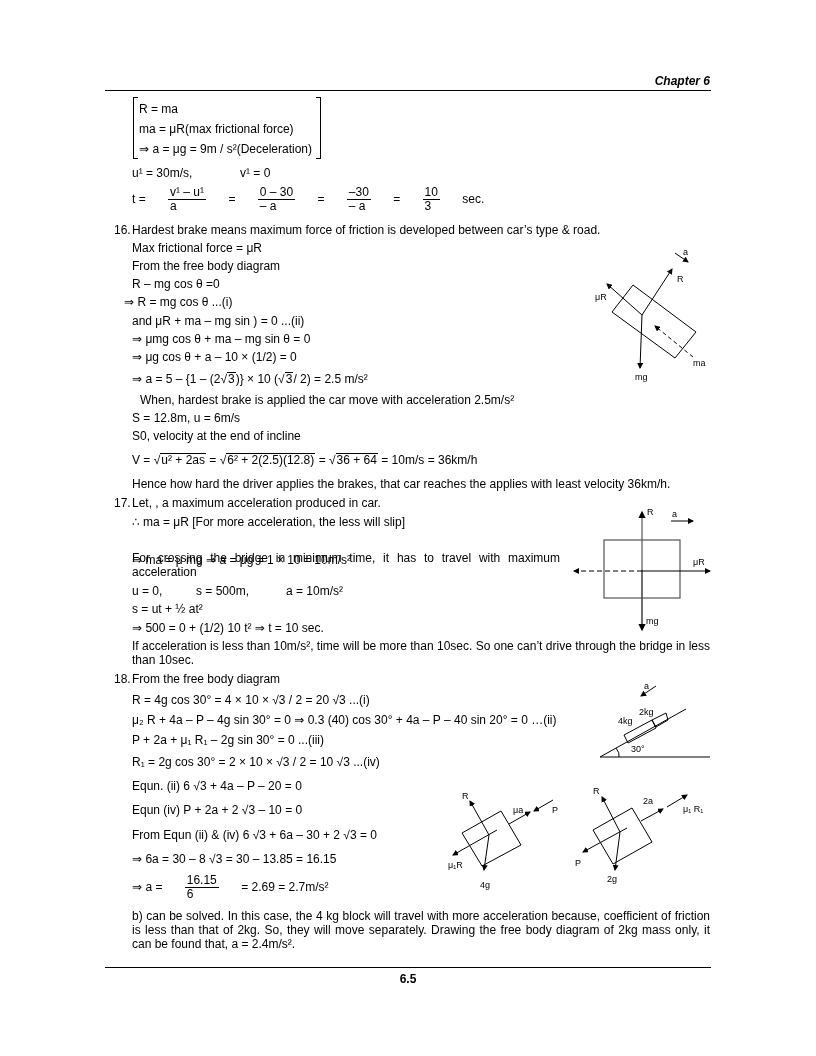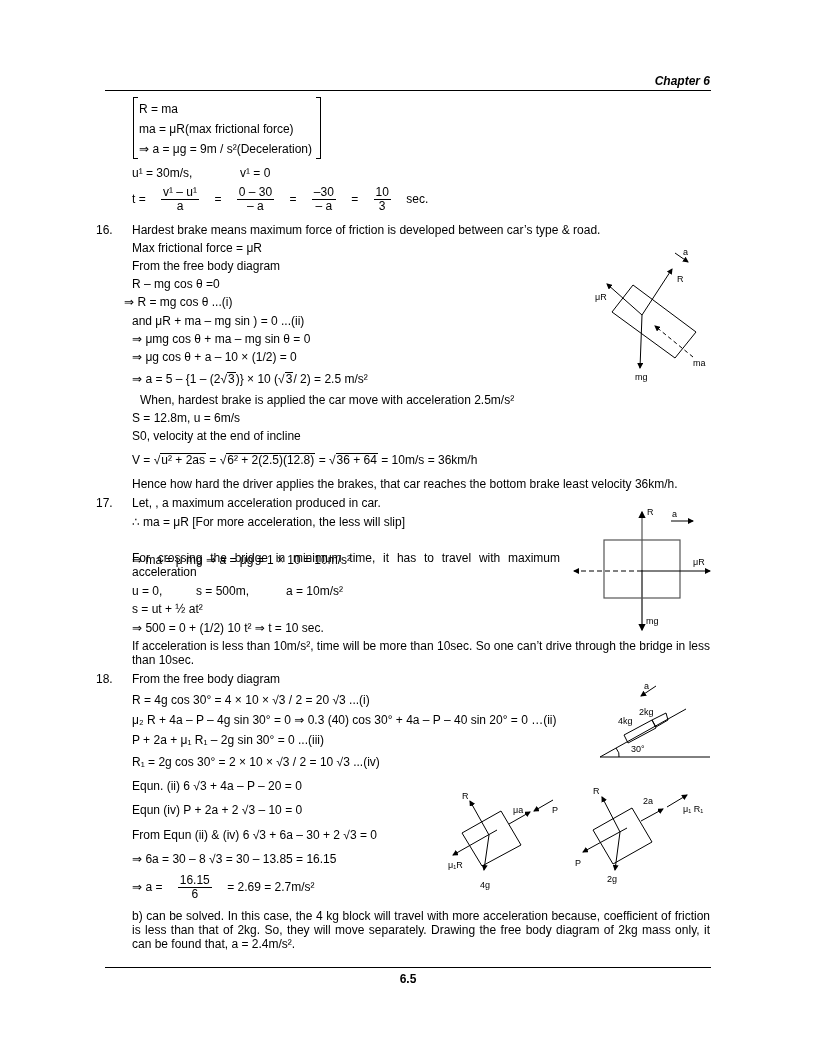--- a/index.html
+++ b/index.html
@@ -2,23 +2,23 @@
 <html><head>
 <meta charset="utf-8">
 <style>
   html, body { margin: 0; padding: 0; background: #ffffff; }
   body { width: 816px; height: 1056px; position: relative; overflow: hidden;
          font-family: "Liberation Sans", sans-serif; color: #000; font-size: 12px; }
   .abs { position: absolute; white-space: nowrap; line-height: 14px; }
   .hdr { position: absolute; left: 640px; top: 74px; width: 70px; text-align: right;
          font-weight: bold; font-style: italic; font-size: 12px; }
   .rule { position: absolute; left: 105px; width: 606px; height: 1px; background: #000; }
-  .num { position: absolute; left: 96px; }
+  .num { position: absolute; left: 114px; }
   .sq { display:inline-block; border-top:1px solid #000; padding:0 1px; line-height:13px; }
-  .frac { display:inline-block; vertical-align:middle; text-align:center; margin:0 12px; }
+  .frac { display:inline-block; vertical-align:middle; margin:0 19px; }
   .frac span { display:block; line-height:13px; padding:0 2px; }
   .frac .n { border-bottom: 1px solid #000; }
   .just { white-space: normal; text-align: justify; width: 578px; }
   .brk { position:absolute; border:1px solid #000; }
   .footer { position:absolute; left:105px; width:606px; top:972px; text-align:center;
             font-weight:bold; font-size:12px; }
   svg text { font-family: "Liberation Sans", sans-serif; font-size: 9px; }
 </style>
 </head>
 <body>
@@ -59,21 +59,21 @@
 <div class="abs" style="left:140px;top:393px">When, hardest brake is applied the car move with acceleration 2.5m/s²</div>
 <div class="abs" style="left:132px;top:411px">S = 12.8m, u = 6m/s</div>
 <div class="abs" style="left:132px;top:429px">S0, velocity at the end of incline</div>
 <div class="abs" style="left:132px;top:453px">
   <span>V =</span>
   √<span class="sq">u² + 2as</span> =
   √<span class="sq">6² + 2(2.5)(12.8)</span> =
   √<span class="sq">36 + 64</span>
   <span>= 10m/s = 36km/h</span>
 </div>
-<div class="abs" style="left:132px;top:477px">Hence how hard the driver applies the brakes, that car reaches the bottom brake least velocity 36km/h.</div>
+<div class="abs" style="left:132px;top:477px">Hence how hard the driver applies the brakes, that car reaches the applies with least velocity 36km/h.</div>
 
 <svg style="position:absolute;left:580px;top:240px" width="140" height="150">
   <defs>
       <marker id="ar" markerWidth="6" markerHeight="6" refX="5" refY="3" orient="auto">
         <path d="M0,0 L6,3 L0,6 z" fill="#000"></path>
       </marker>
     </defs>
   <polygon points="53,45 32,72 95,118 116,92" fill="none" stroke="#000" stroke-width="1"></polygon>
   <line x1="62" y1="75" x2="92" y2="29" stroke="#000" marker-end="url(#ar)"></line>
   <line x1="62" y1="75" x2="27" y2="44" stroke="#000" marker-end="url(#ar)"></line>

